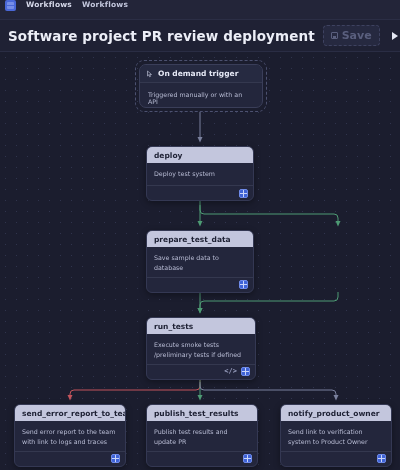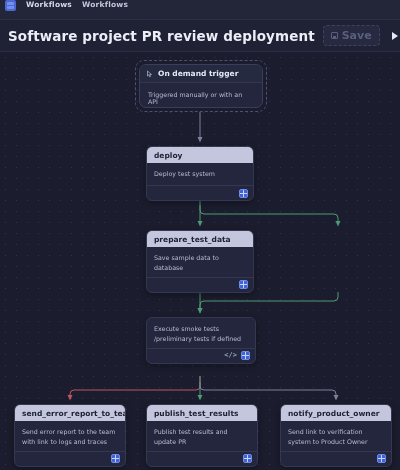--- a/index.html
+++ b/index.html
@@ -238,20 +238,21 @@
     <div class="node" id="n-prepare">
       <div class="node-head">prepare_test_data</div>
       <div class="node-body">Save sample data to database</div>
       <div class="node-foot">
         <span class="grid-ico"></span>
       </div>
     </div>
 
 
     <div class="node" id="n-run">
+      <div class="node-head">run_tests</div>
       <div class="node-body">Execute smoke tests /preliminary tests if defined</div>
       <div class="node-foot">
         <span class="code-ico">&lt;/&gt;</span>
         <span class="grid-ico"></span>
       </div>
     </div>
 
     <div class="node" id="n-senderr">
       <div class="node-head">send_error_report_to_team</div>
       <div class="node-body">Send error report to the team with link to logs and traces</div>

